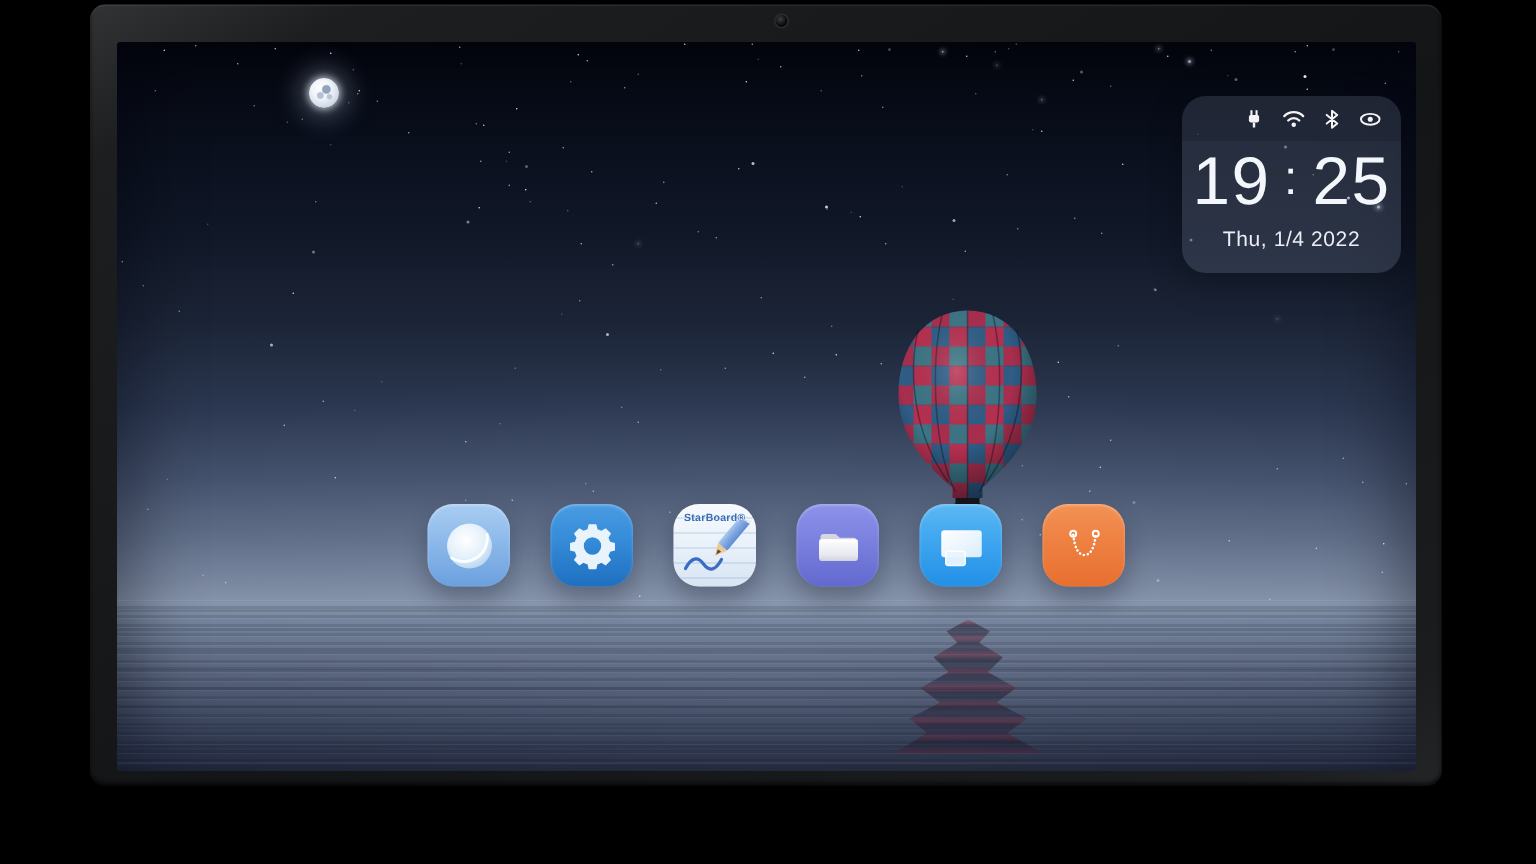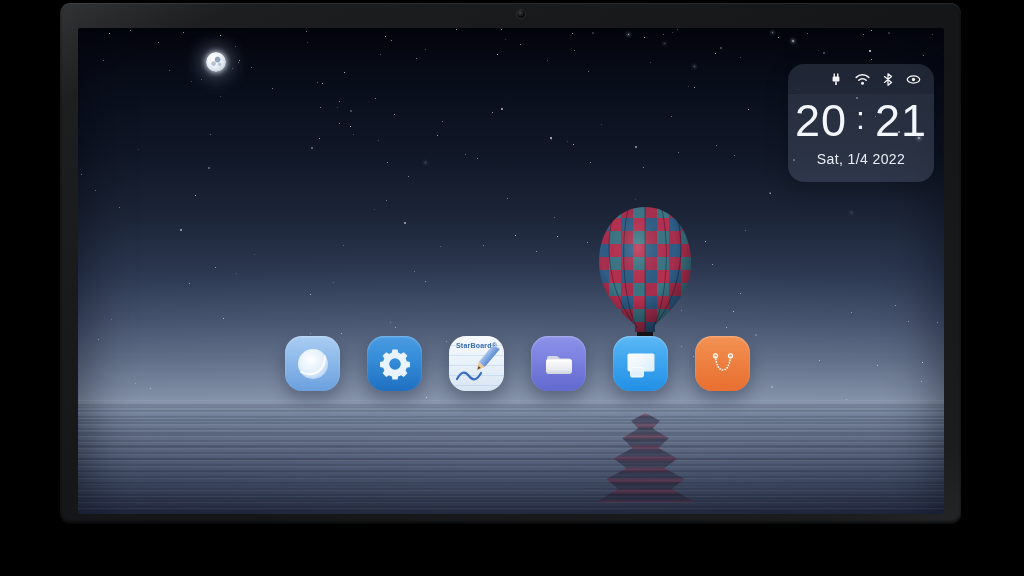--- a/index.html
+++ b/index.html
@@ -329,25 +329,25 @@
           </svg>
           <svg width="10" height="13" viewBox="0 0 10 13">
             <path d="M1.5 3.6 L8.5 9.4 L5 12.2 V0.8 L8.5 3.6 L1.5 9.4" stroke="#fff" stroke-width="1.3" fill="none" stroke-linejoin="round" stroke-linecap="round"></path>
           </svg>
           <svg width="15" height="11" viewBox="0 0 15 11">
             <ellipse cx="7.5" cy="5.5" rx="6.2" ry="3.6" stroke="#fff" stroke-width="1.3" fill="none"></ellipse>
             <circle cx="7.5" cy="5.5" r="1.7" fill="#fff"></circle>
           </svg>
         </div>
         <div class="widget-time">
-          <span>20</span>
+          <span>19</span>
           <span class="sep">:</span>
-          <span>21</span>
-        </div>
-        <div class="widget-date">Sat, 1/4 2022</div>
+          <span>25</span>
+        </div>
+        <div class="widget-date">Thu, 1/4 2022</div>
       </div>
 
       <div class="dock">
 
         <div class="app app-browser">
           <svg width="36" height="36" viewBox="0 0 36 36">
             <defs>
               <radialGradient id="gl" cx="42%" cy="36%" r="75%">
                 <stop offset="0%" stop-color="#ffffff"></stop>
                 <stop offset="55%" stop-color="#e4f0fb"></stop>

